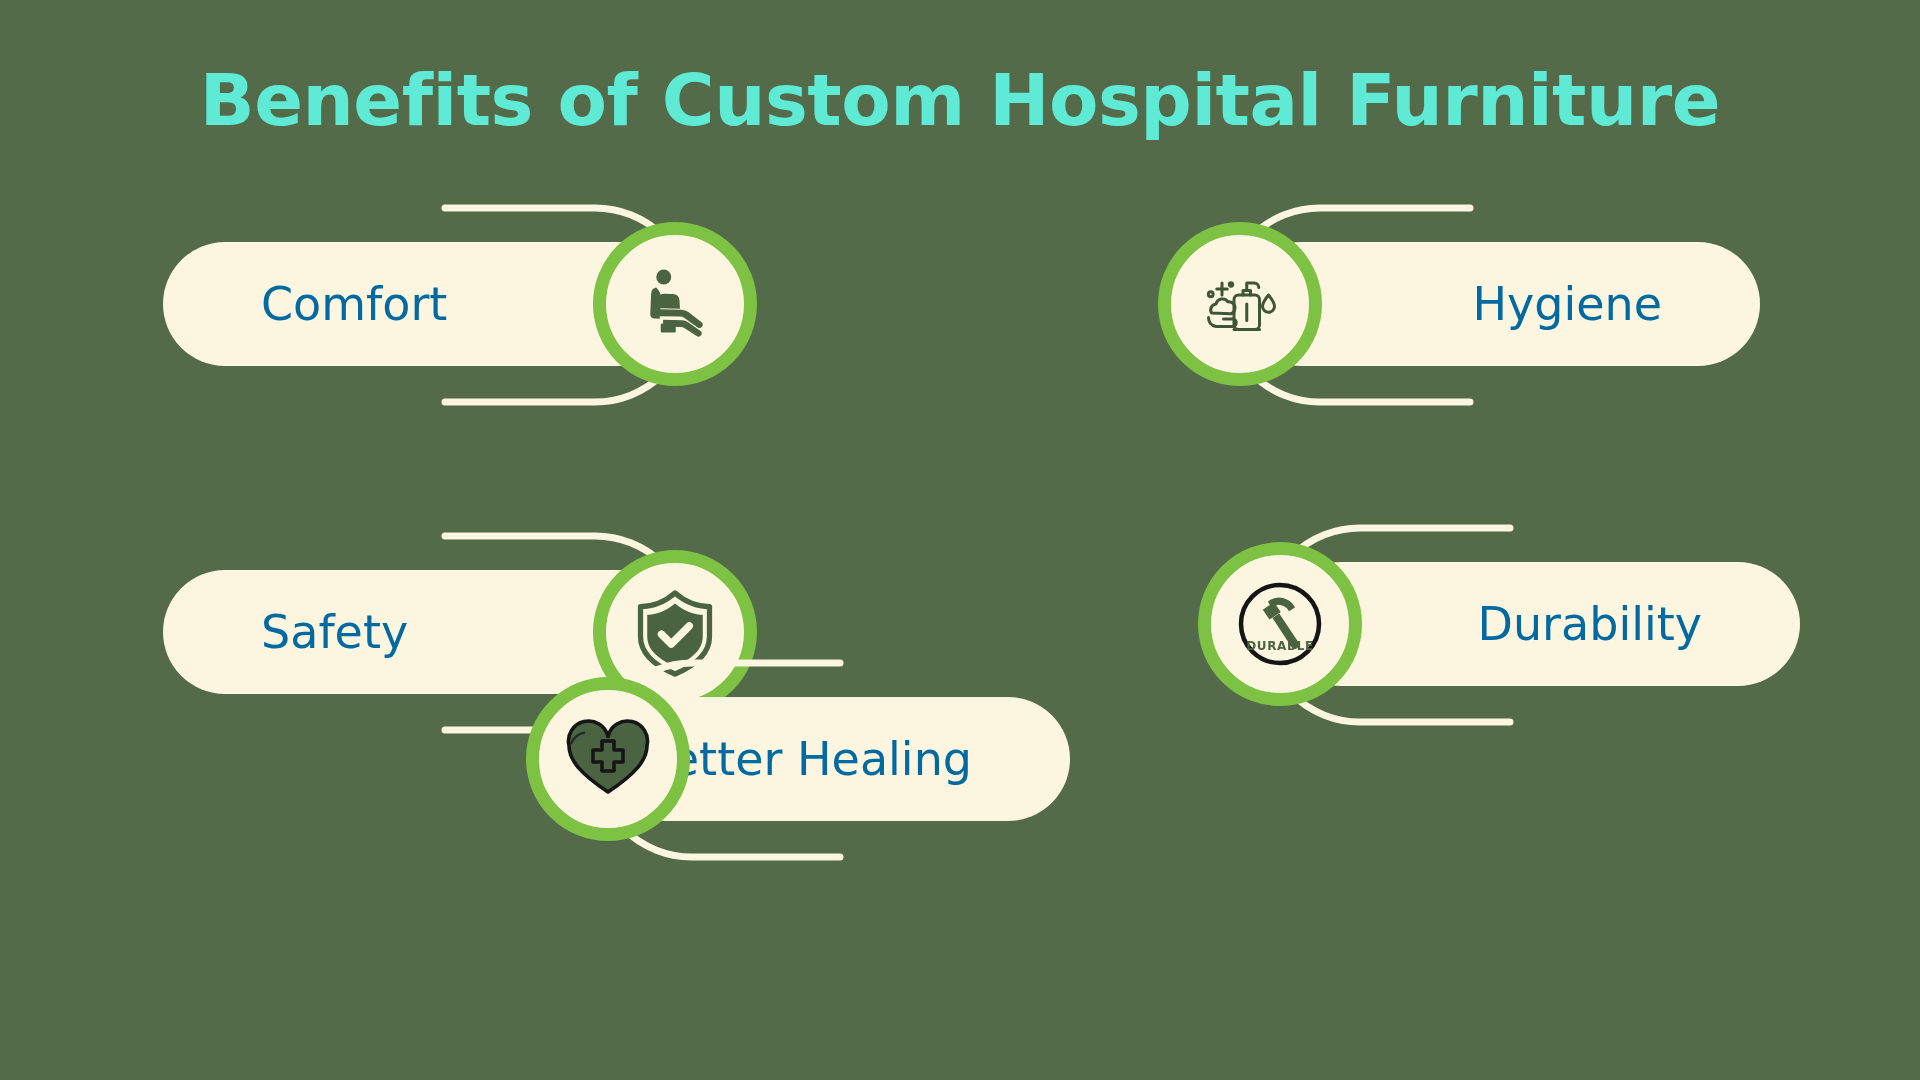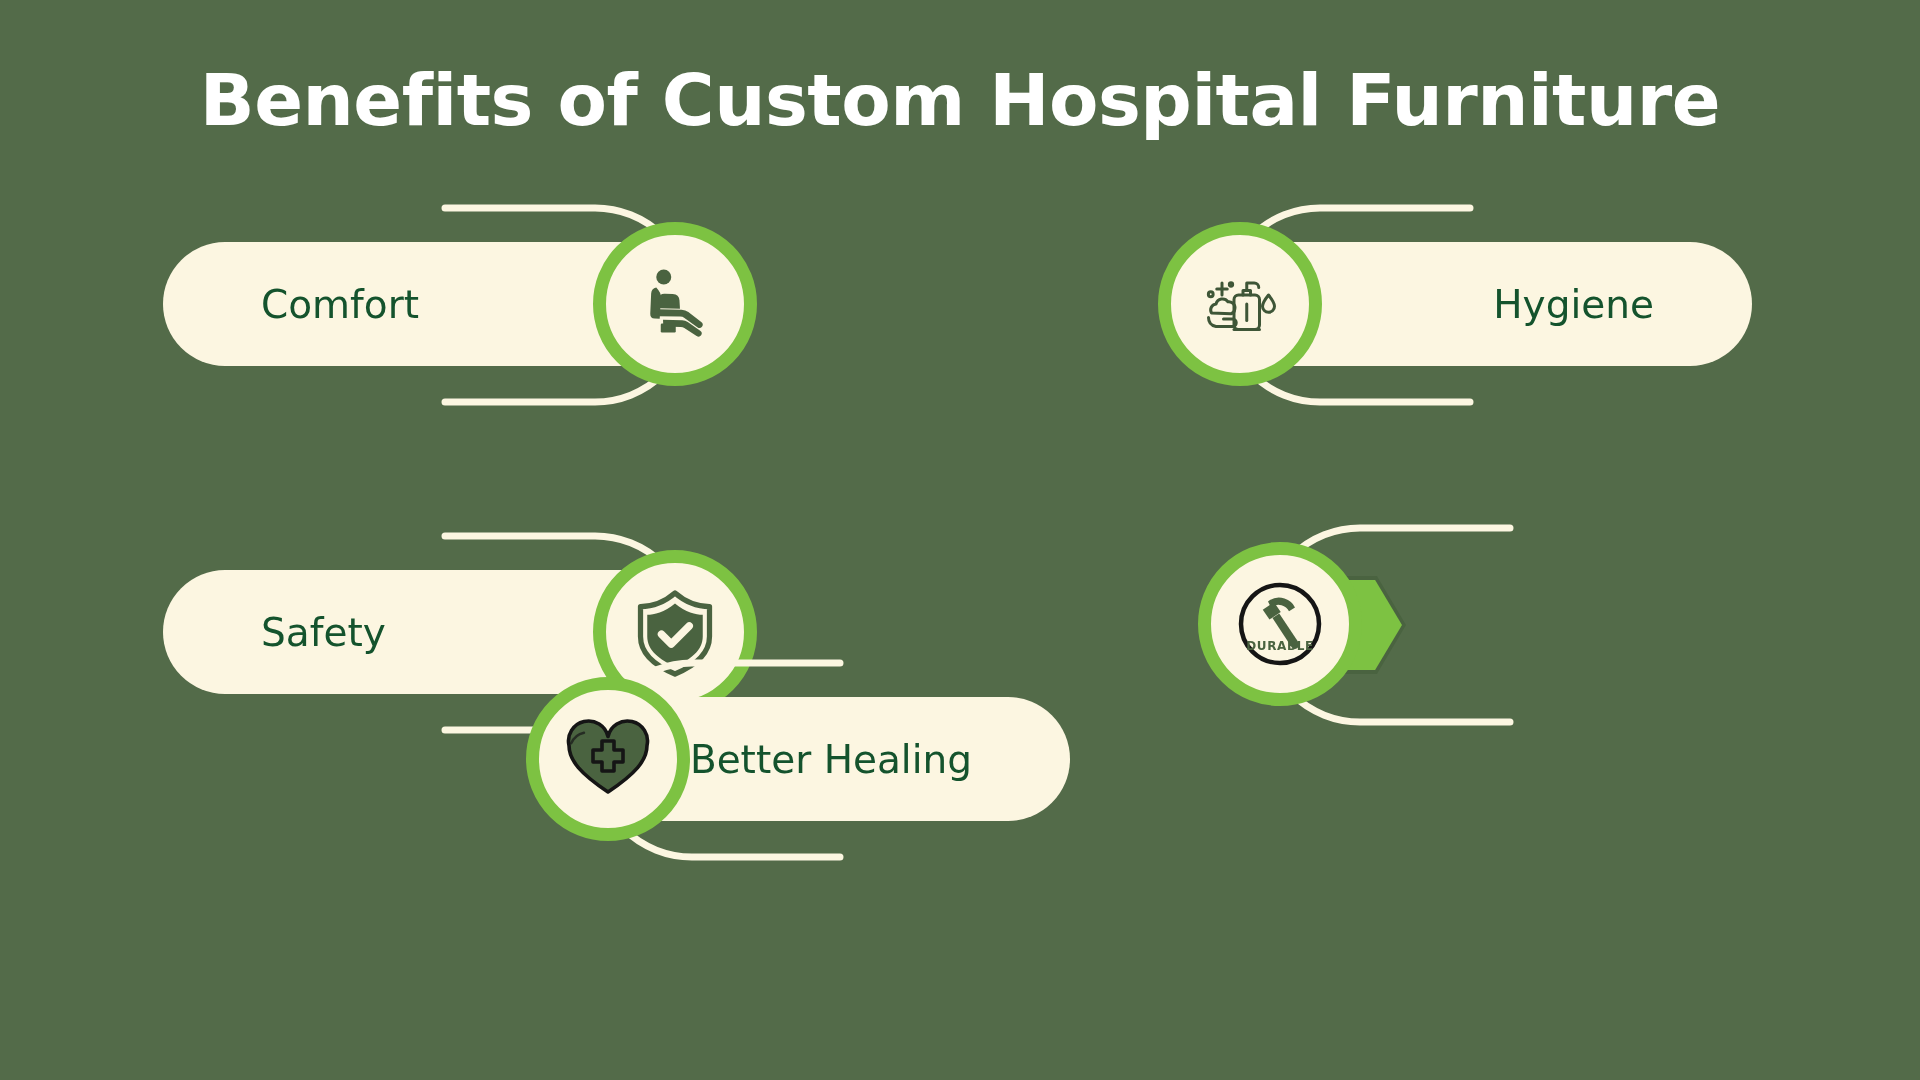--- a/index.html
+++ b/index.html
@@ -19,21 +19,21 @@
   
   #page-title {
     position: absolute;
     top: 58px;
     left: 0;
     width: 1920px;
     text-align: center;
     font-size: 72px;
     font-weight: bold;
     letter-spacing: -0.5px;
-    color: #ffffff;
+    color: #5eead4;
     font-family: "DejaVu Sans", sans-serif;
     white-space: nowrap;
   }
 
   
   .item {
     position: absolute;
     width: 620px;
     height: 230px;
   }
@@ -53,25 +53,25 @@
     position: absolute;
     top: 52px;
     height: 124px;
     background: #FCF6E1;
     border-radius: 62px;
     display: flex;
     align-items: center;
   }
 
   .item.left .pill  { left: 8px;  width: 520px; justify-content: flex-start; padding-left: 78px; }
-  .item.right .pill { right: 8px; width: 520px; justify-content: flex-end;  padding-right: 78px; }
+  .item.right .pill { right: 0; width: 520px; justify-content: flex-end;  padding-right: 78px; }
 
   .pill-label {
-    font-size: 39px;
-    color: #14532d;
+    font-size: 46px;
+    color: #0369a1;
     font-family: "DejaVu Sans", sans-serif;
     white-space: nowrap;
   }
   .item.left  .pill-label { margin-left: 20px; }
   .item.right .pill-label { margin-right: 20px; }
 
   
   .hex {
     position: absolute;
     top: 70px;
@@ -219,20 +219,23 @@
 
 <div class="item right" id="item-durability">
 
   <svg class="deco" viewBox="0 0 620 230">
     <path d="M 330 18 L 180 18 A 97 97 0 0 0 180 212 L 330 212" fill="none" stroke="#FCF6E1" stroke-width="7" stroke-linecap="round"></path>
   </svg>
 
   <div class="hex-outline"></div>
   <div class="hex"></div>
 
+  <div class="pill">
+    <span class="pill-label">Durability</span>
+  </div>
 
   <div class="medallion">
     <svg viewBox="0 0 64 64">
       <circle cx="32" cy="32" r="26" fill="none" stroke="#151515" stroke-width="3"></circle>
       <g fill="#4A6340">
         <path d="M24 17 q5 -4 11 -2 q5 1.5 7 6 l-4 2.5 q-1.5 -3 -5 -4 q-4 -1 -7 1.5 z"></path>
         <path d="M20.5 22.5 l7.5 -5 l4.5 6.5 l-7.5 5 z"></path>
         <path d="M27 28 l4.5 -3 l13 19.5 a2.8 2.8 0 0 1 -4.6 3.1 z"></path>
       </g>
       <text x="32" y="49" text-anchor="middle" font-family="DejaVu Sans, sans-serif" font-size="8" font-weight="bold" fill="#4A6340" letter-spacing="0.4">DURABLE</text>

